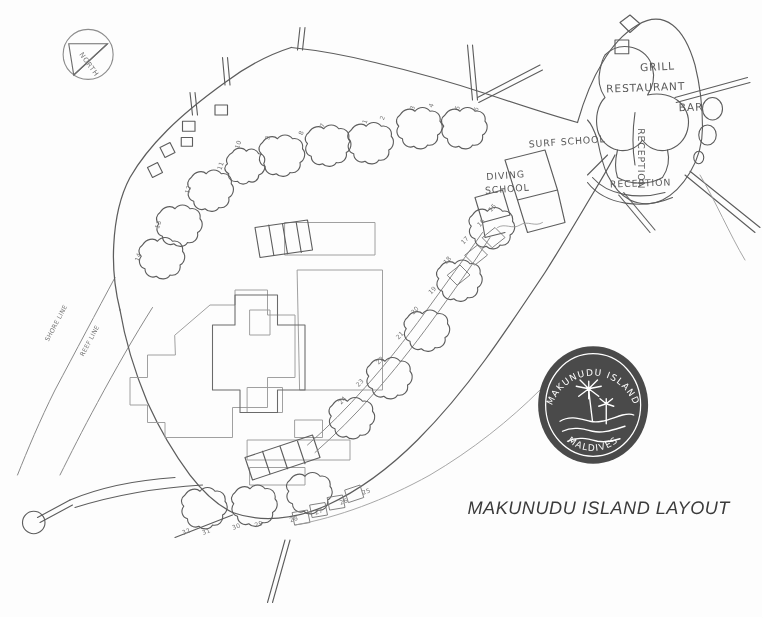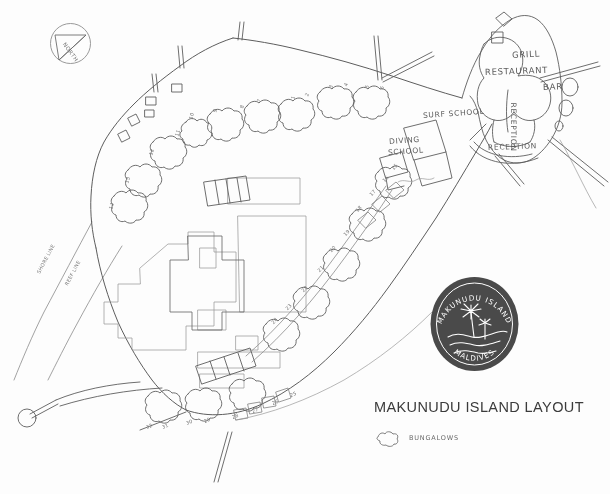--- a/index.html
+++ b/index.html
@@ -48,20 +48,21 @@
     position: absolute;
     left: 374px;
     top: 399px;
   }
   #map-title {
     font-family: "Liberation Sans", sans-serif;
     font-size: 14.5px;
     letter-spacing: 0.4px;
     color: #3b3b3b;
     white-space: nowrap;
+    font-style: italic;
   }
   #legend-row {
     position: absolute;
     left: 374px;
     top: 428px;
     display: flex;
     align-items: center;
     gap: 9px;
   }
   #legend-label {
@@ -476,22 +477,14 @@
     </text>
     <text class="seal-text" text-anchor="middle">
       <textPath href="#arc-bottom" startOffset="50%">MALDIVES</textPath>
     </text>
   </svg>
 
   <div id="title-block">
     <div id="map-title">MAKUNUDU ISLAND LAYOUT</div>
   </div>
 
-  <div id="legend-row">
-    <svg width="26" height="20" viewBox="0 0 26 20">
-      <path d="M4,9 C5,5 9,4 11,6 C12,3 17,3 19,6 C23,5 25,8 23,11
-               C25,13 23,17 20,16 C19,19 14,19 12,17 C9,18 5,16 6,13
-               C3,12 2,10 4,9 Z" fill="none" stroke="#6d6d6d" stroke-width="0.9" stroke-linejoin="round"></path>
-    </svg>
-    <span id="legend-label">BUNGALOWS</span>
-  </div>
 
 </div>
 
 </body></html>

